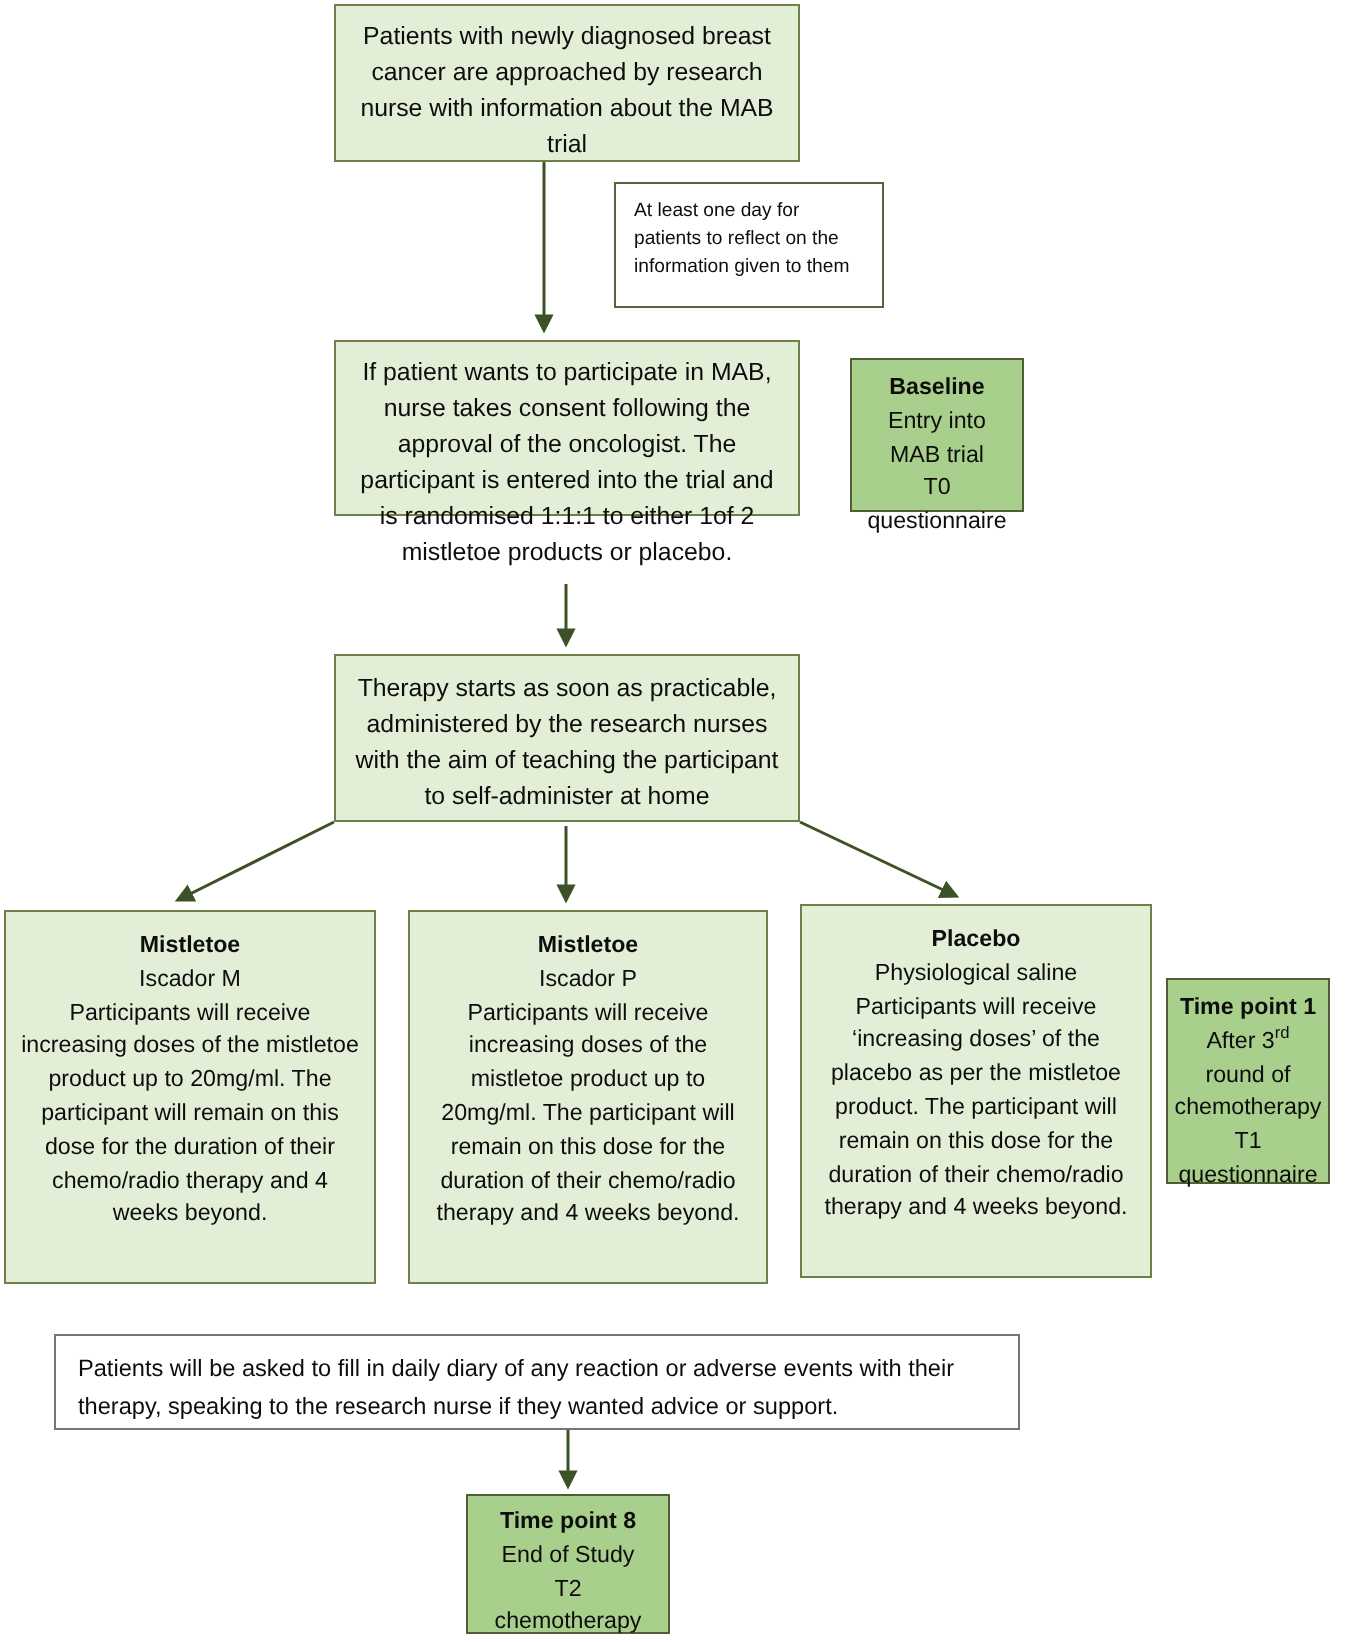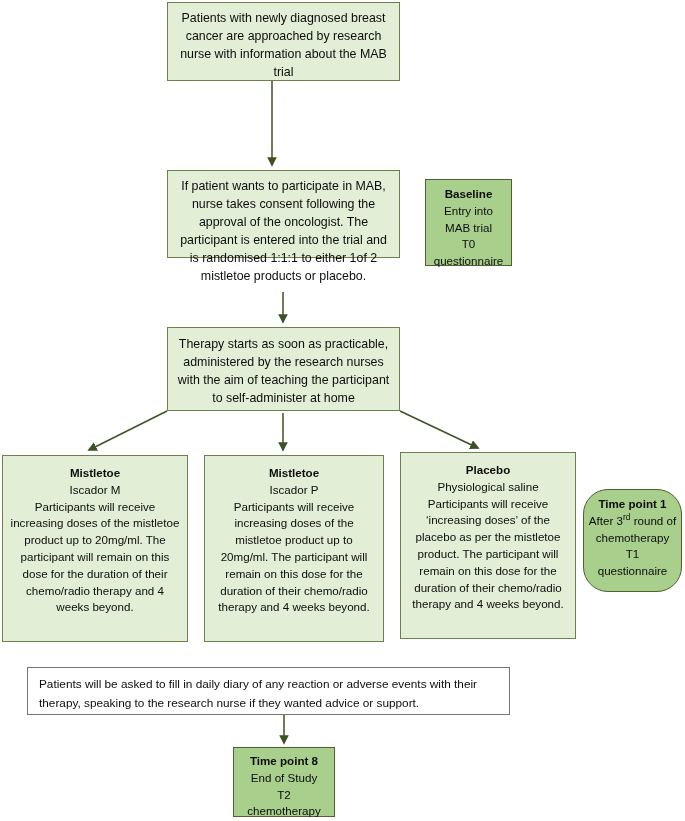--- a/index.html
+++ b/index.html
@@ -61,26 +61,26 @@
   }
   sup {
     font-size: 0.72em;
     vertical-align: super;
     line-height: 0;
   }
   
   #node-recruitment { left: 167px; top: 2px;   width: 233px; height: 79px;  font-size: 12.4px; padding: 7px 10px 0; }
   #node-reflection   { left: 307px; top: 91px;  width: 135px; height: 63px;  font-size: 9.6px;  padding: 7px 9px 0; align-items: flex-start; text-align: left; }
   #node-consent      { left: 167px; top: 170px; width: 233px; height: 88px; font-size: 12.4px; padding: 7px 9px 0; }
-  #node-baseline     { left: 425px; top: 179px; width: 87px;  height: 87px;  font-size: 11.6px; padding: 6px 5px 0; }
+  #node-baseline     { left: 425px; top: 179px; width: 87px;  height: 77px;  font-size: 11.6px; padding: 6px 5px 0; }
   #node-therapy      { left: 167px; top: 327px; width: 233px; height: 84px;  font-size: 12.4px; padding: 8px 9px 0; }
   #node-arm-m        { left: 2px;   top: 455px; width: 186px; height: 187px; font-size: 11.6px; padding: 9px 7px 0; }
   #node-arm-p        { left: 204px; top: 455px; width: 180px; height: 187px; font-size: 11.6px; padding: 9px 7px 0; }
   #node-arm-placebo  { left: 400px; top: 452px; width: 176px; height: 187px; font-size: 11.6px; padding: 9px 7px 0; }
-  #node-timepoint-1  { left: 583px; top: 489px; width: 99px;  height: 103px; font-size: 11.6px; padding: 6px 4px 0; border-radius: 25px; }
+  #node-timepoint-1  { left: 583px; top: 489px; width: 82px;  height: 103px; font-size: 11.6px; padding: 6px 4px 0; }
   #node-diary        { left: 27px;  top: 667px; width: 483px; height: 48px;  font-size: 11.8px; padding: 7px 11px 0; align-items: flex-start; text-align: left; line-height: 1.6; }
   #node-timepoint-2  { left: 233px; top: 747px; width: 102px; height: 70px;  font-size: 11.6px; padding: 5px 4px 0; }
 </style>
 </head>
 <body>
 
 <div id="canvas">
 
   <svg class="connectors" viewBox="0 0 685 821">
     <defs>
@@ -99,20 +99,23 @@
 
     <line x1="400" y1="411" x2="478" y2="448" stroke="#3c5226" stroke-width="1.5" marker-end="url(#arrowhead)"></line>
 
     <line x1="284" y1="715" x2="284" y2="743" stroke="#3c5226" stroke-width="1.5" marker-end="url(#arrowhead)"></line>
   </svg>
 
   <div class="box box-light" id="node-recruitment">
     <span class="body-text">Patients with newly diagnosed breast cancer are approached by research nurse with information about the MAB trial</span>
   </div>
 
+  <div class="box box-white" id="node-reflection">
+    <span class="body-text">At least one day for patients to reflect on the information given to them</span>
+  </div>
 
   <div class="box box-light" id="node-consent">
     <span class="body-text">If patient wants to participate in MAB, nurse takes consent following the approval of the oncologist. The participant is entered into the trial and is randomised 1:1:1 to either 1of 2 mistletoe products or placebo.</span>
   </div>
 
   <div class="box box-dark" id="node-baseline">
     <span class="title">Baseline</span>
     <span class="body-text">Entry into MAB trial
 T0
 questionnaire</span>

